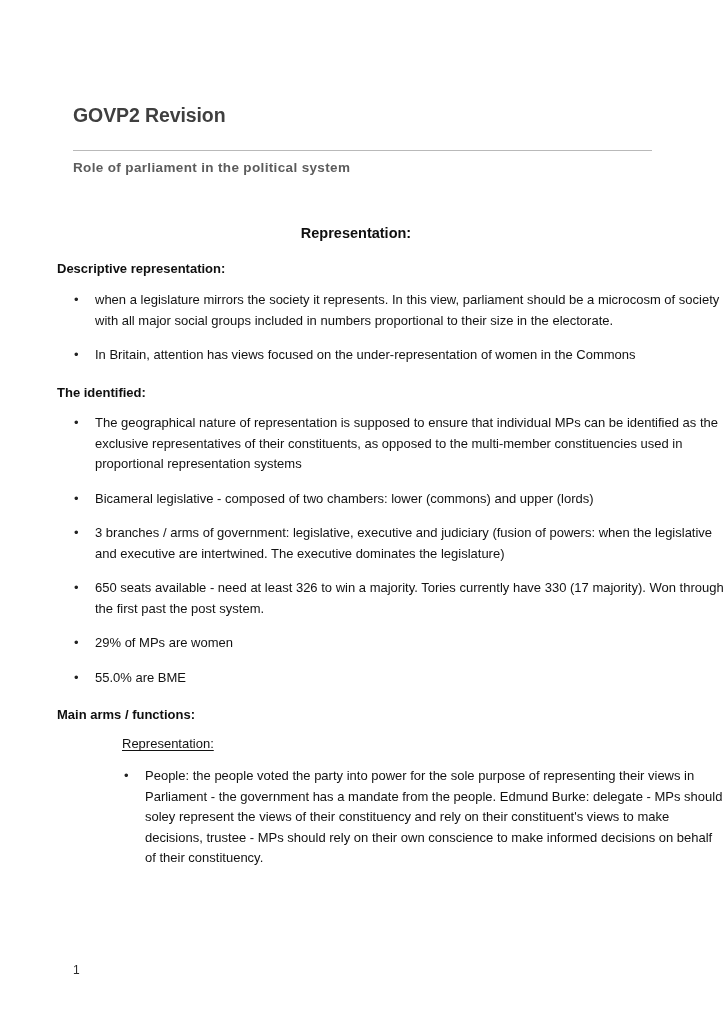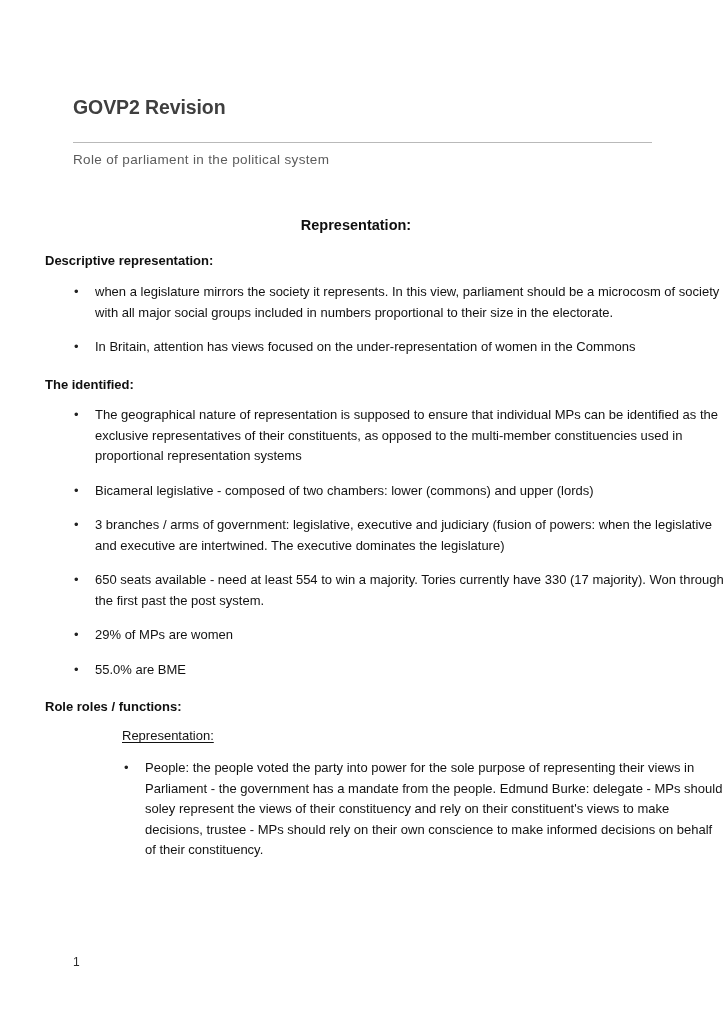--- a/index.html
+++ b/index.html
@@ -13,21 +13,21 @@
     height: 1024px;
     position: relative;
     overflow: hidden;
     font-family: "Liberation Sans", sans-serif;
     color: #1a1a1a;
     -webkit-font-smoothing: antialiased;
   }
 
   .page {
     position: absolute;
-    left: 0; top: 0;
+    left: 0; top: 8px;
     width: 724px;
     height: 848px;
     box-sizing: border-box;
     padding: 0;
   }
 
   
   .doc-title {
     position: absolute;
     left: 73px;
@@ -47,21 +47,21 @@
     width: 579px;
     height: 1px;
     background: #b9b9b9;
   }
 
   .doc-subtitle {
     position: absolute;
     left: 73px;
     top: 151px;
     font-size: 13.5px;
-    font-weight: normal;
+    font-weight: bold;
     color: #5c5c5c;
     letter-spacing: 0.35px;
     margin: 0;
     line-height: 1.4;
   }
 
   
   .content {
     position: absolute;
     left: 0;
@@ -75,21 +75,21 @@
     font-size: 14.5px;
     font-weight: bold;
     color: #0f0f0f;
     margin: 0 0 19px 0;
     padding-right: 12px;
     line-height: 1.25;
   }
 
   .section-heading {
     margin: 0 0 12px 0;
-    padding-left: 45px;
+    padding-left: 57px;
     font-size: 13px;
     font-weight: bold;
     color: #0f0f0f;
     line-height: 1.3;
   }
   .section-heading.gap-top { margin-top: 19px; }
 
   .sub-heading {
     margin: 0 0 13px 0;
     padding-left: 122px;
@@ -189,33 +189,33 @@
       <li class="bullet">
         <span class="marker">•</span>
         <span class="bullet-text">Bicameral legislative - composed of two chambers: lower (commons) and upper (lords)</span>
       </li>
       <li class="bullet">
         <span class="marker">•</span>
         <span class="bullet-text">3 branches / arms of government: legislative, executive and judiciary (fusion of powers: when the legislative and executive are intertwined. The executive dominates the legislature)</span>
       </li>
       <li class="bullet">
         <span class="marker">•</span>
-        <span class="bullet-text">650 seats available - need at least 554 to win a majority. Tories currently have 330 (17 majority). Won through the first past the post system.</span>
+        <span class="bullet-text">650 seats available - need at least 326 to win a majority. Tories currently have 330 (17 majority). Won through the first past the post system.</span>
       </li>
       <li class="bullet">
         <span class="marker">•</span>
         <span class="bullet-text">29% of MPs are women</span>
       </li>
       <li class="bullet">
         <span class="marker">•</span>
         <span class="bullet-text">55.0% are BME</span>
       </li>
     </ul>
 
-    <div class="section-heading gap-top">Role roles / functions:</div>
+    <div class="section-heading gap-top">Main arms / functions:</div>
 
     <div class="sub-heading">
       <span class="u">Representation:</span>
     </div>
 
     <ul class="bullets nested">
       <li class="bullet">
         <span class="marker">•</span>
         <span class="bullet-text">People:  the people voted the party into power for the sole purpose of representing their views in Parliament - the government has a mandate from the people. Edmund Burke: delegate - MPs should soley represent the views of their constituency and rely on their constituent's views to make decisions, trustee - MPs should rely on their own conscience to make informed decisions on behalf of their constituency.</span>
       </li>

